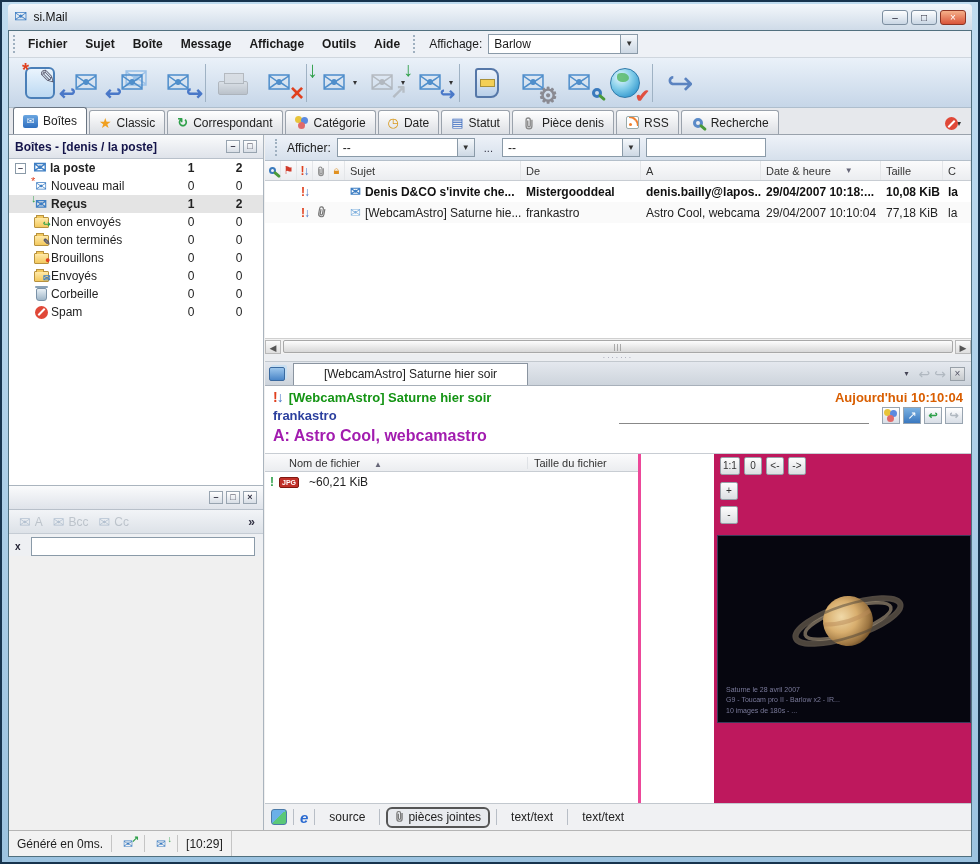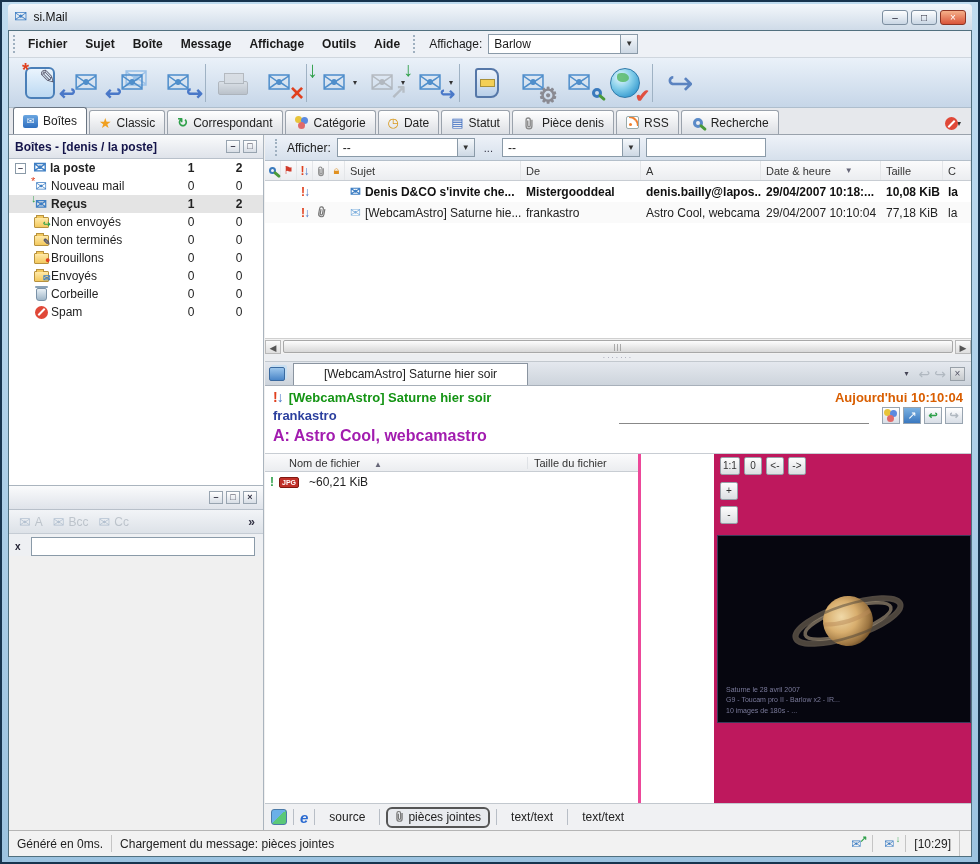--- a/index.html
+++ b/index.html
@@ -687,21 +687,20 @@
             <span class="btab">text/text</span>
             <span class="bsep"></span>
             <span class="btab">text/text</span>
           </div>
         </div>
       </div>
     </div>
 
     <div class="statusbar">
       <span class="scell">Généré en 0ms.</span>
-      <span class="scell sflex">Chargement du message: pièces jointes</span>
       <span class="scell">
         <span class="sico">
             <span class="ei">✉</span>
             <span class="mk">↗</span>
           </span>
       </span>
       <span class="scell">
         <span class="sico">
             <span class="ei">✉</span>
             <span class="mk">↓</span>

